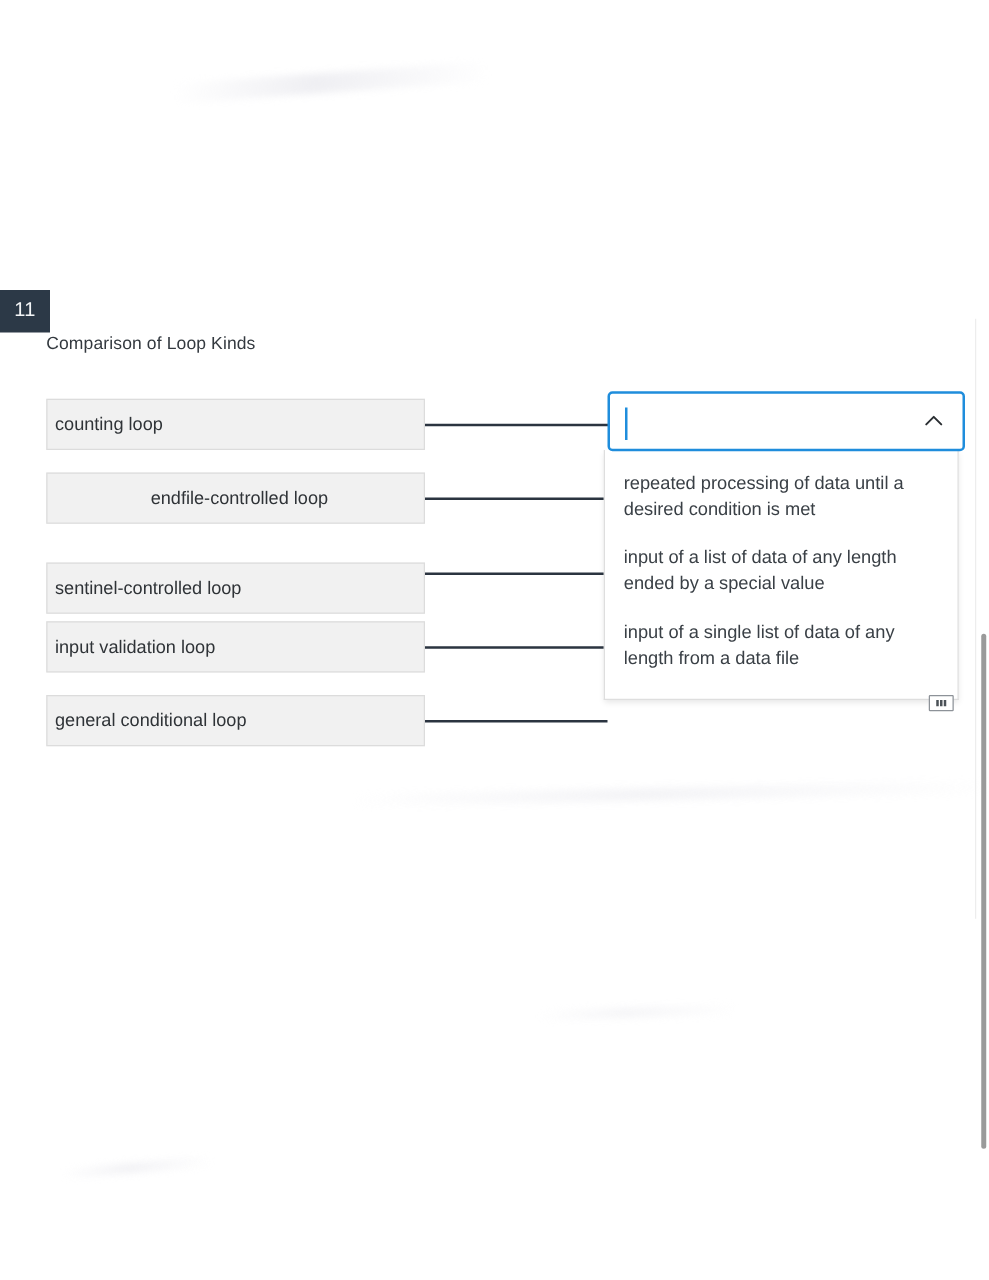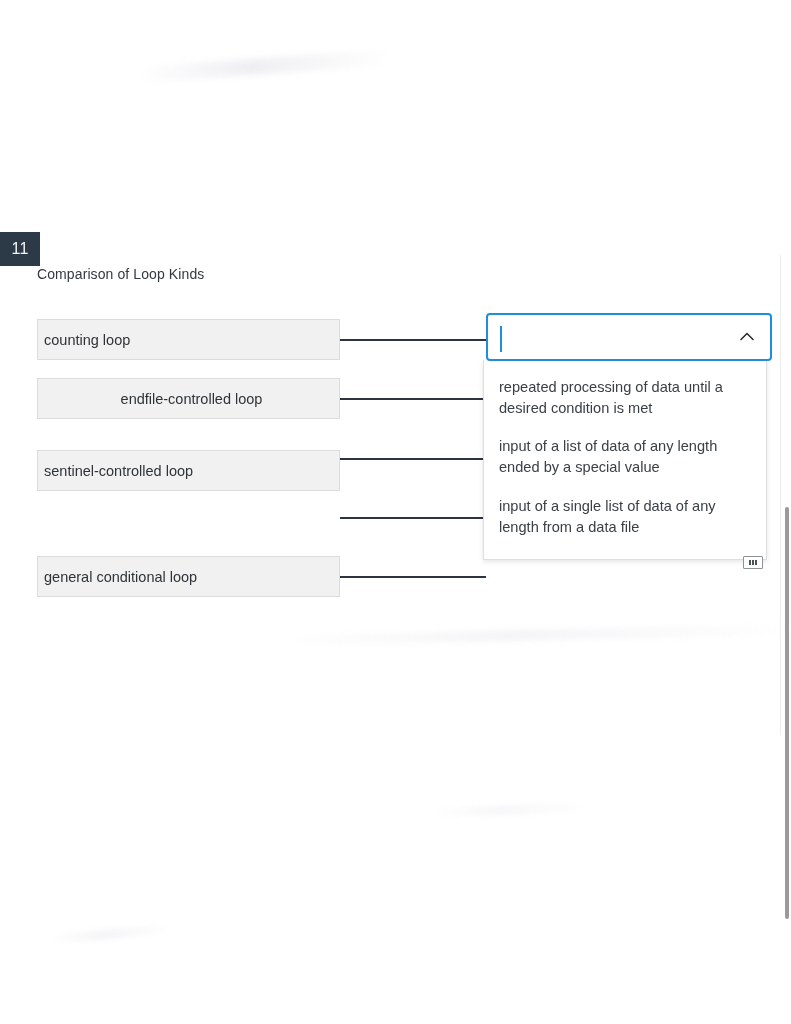--- a/index.html
+++ b/index.html
@@ -224,20 +224,23 @@
 
   <div class="term-box term-0">
     <span>counting loop</span>
   </div>
   <div class="term-box term-1">
     <span>endfile-controlled loop</span>
   </div>
   <div class="term-box term-2">
     <span>sentinel-controlled loop</span>
   </div>
+  <div class="term-box term-3">
+    <span>input validation loop</span>
+  </div>
   <div class="term-box term-4">
     <span>general conditional loop</span>
   </div>
 
   <div class="connector conn-0"></div>
   <div class="connector conn-1"></div>
   <div class="connector conn-2"></div>
   <div class="connector conn-3"></div>
   <div class="connector conn-4"></div>
 

